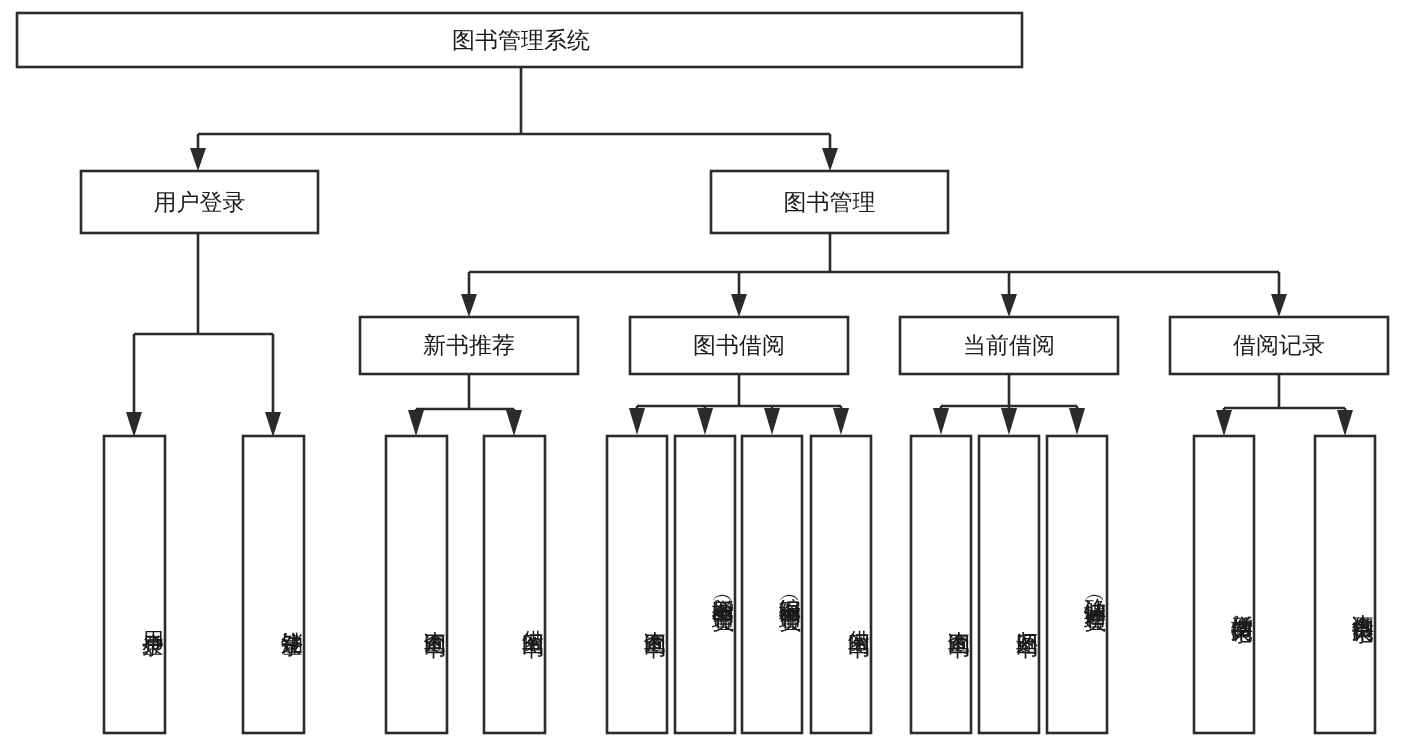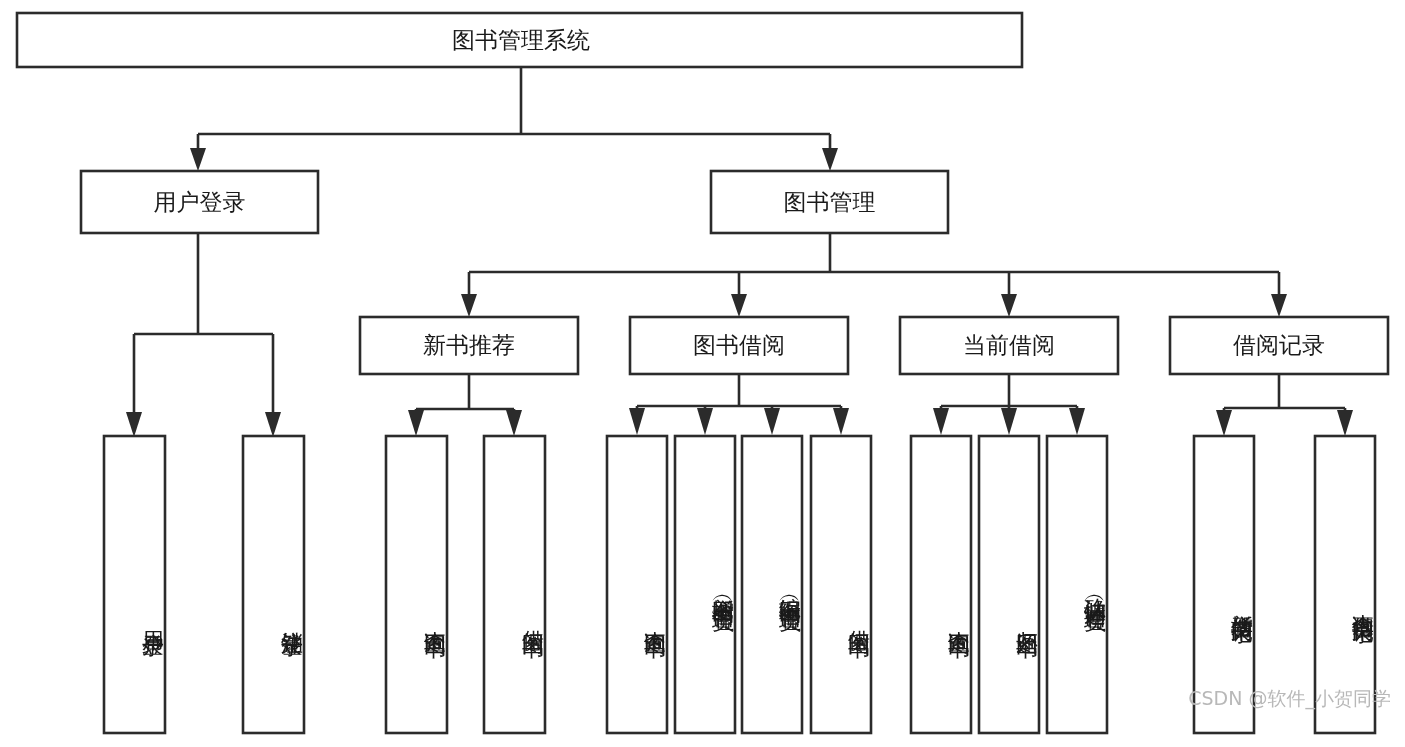--- a/index.html
+++ b/index.html
@@ -206,14 +206,13 @@
   <div class="vlabel" style="left:742px; top:444px; width:60px; height:289px;">编辑图书（管理员）</div>
   <div class="vlabel" style="left:811px; top:500px; width:60px; height:233px;">借阅图书</div>
 
   <div class="vlabel" style="left:911px; top:500px; width:60px; height:233px;">查询图书</div>
   <div class="vlabel" style="left:979px; top:500px; width:60px; height:233px;">归还图书</div>
   <div class="vlabel" style="left:1047px; top:444px; width:60px; height:289px;">确认归还（管理员）</div>
 
   <div class="vlabel" style="left:1194px; top:470px; width:60px; height:263px;">新增借阅记录</div>
   <div class="vlabel" style="left:1315px; top:470px; width:60px; height:263px;">查询借阅记录</div>
 
-  <div class="watermark">CSDN @软件_小贺同学</div>
 </div>
 
 </body></html>

